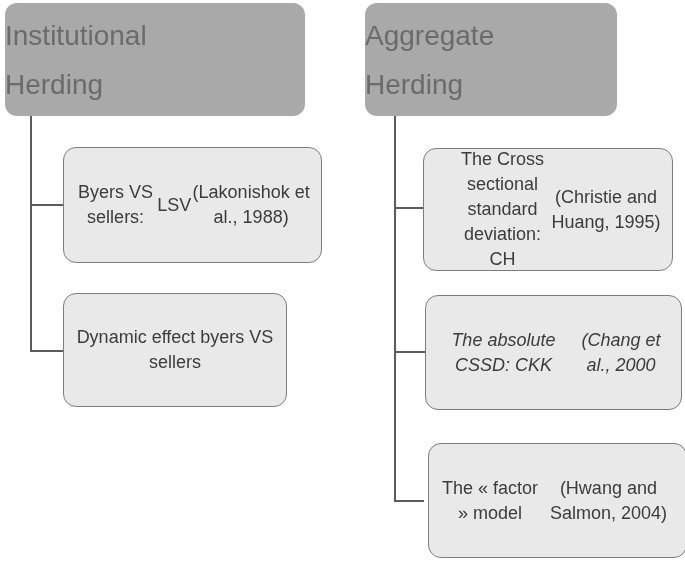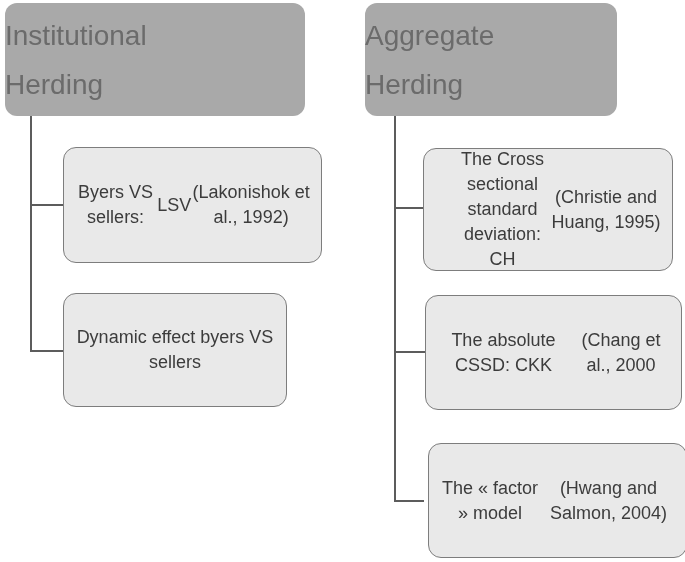--- a/index.html
+++ b/index.html
@@ -55,21 +55,21 @@
     text-align: center;
     color: var(--node-text);
     font-size: 18px;
     padding: 4px 10px;
   }
   .node .para { margin: 5px 0; }
   .node .ln { line-height: 25px; }
   #node-l1 { left: 63px;  top: 147px; width: 259px; height: 116px; }
   #node-l2 { left: 63px;  top: 293px; width: 224px; height: 114px; }
   #node-r1 { left: 423px; top: 148px; width: 250px; height: 123px; padding-left: 31px; }
-  #node-r2 { left: 425px; top: 295px; width: 257px; height: 115px; }
+  #node-r2 { left: 425px; top: 295px; width: 257px; height: 115px; font-style: italic; }
   #node-r3 { left: 428px; top: 443px; width: 259px; height: 115px; }
 
   
   .vline, .hline {
     position: absolute;
     background: var(--connector);
   }
   .vline { width: 1.5px; }
   .hline { height: 1.5px; }
   #vl-left  { left: 30px;  top: 116px; height: 235px; }
@@ -105,21 +105,21 @@
   <div class="hline" id="hl-r3"></div>
 
   <div class="node" id="node-l1">
     <div class="para">
       <div class="ln">Byers VS sellers:</div>
     </div>
     <div class="para">
       <div class="ln">LSV</div>
     </div>
     <div class="para">
-      <div class="ln">(Lakonishok et al., 1992)</div>
+      <div class="ln">(Lakonishok et al., 1988)</div>
     </div>
   </div>
 
   <div class="node" id="node-l2">
     <div class="para">
       <div class="ln">Dynamic effect byers VS</div>
       <div class="ln">sellers</div>
     </div>
   </div>
 

